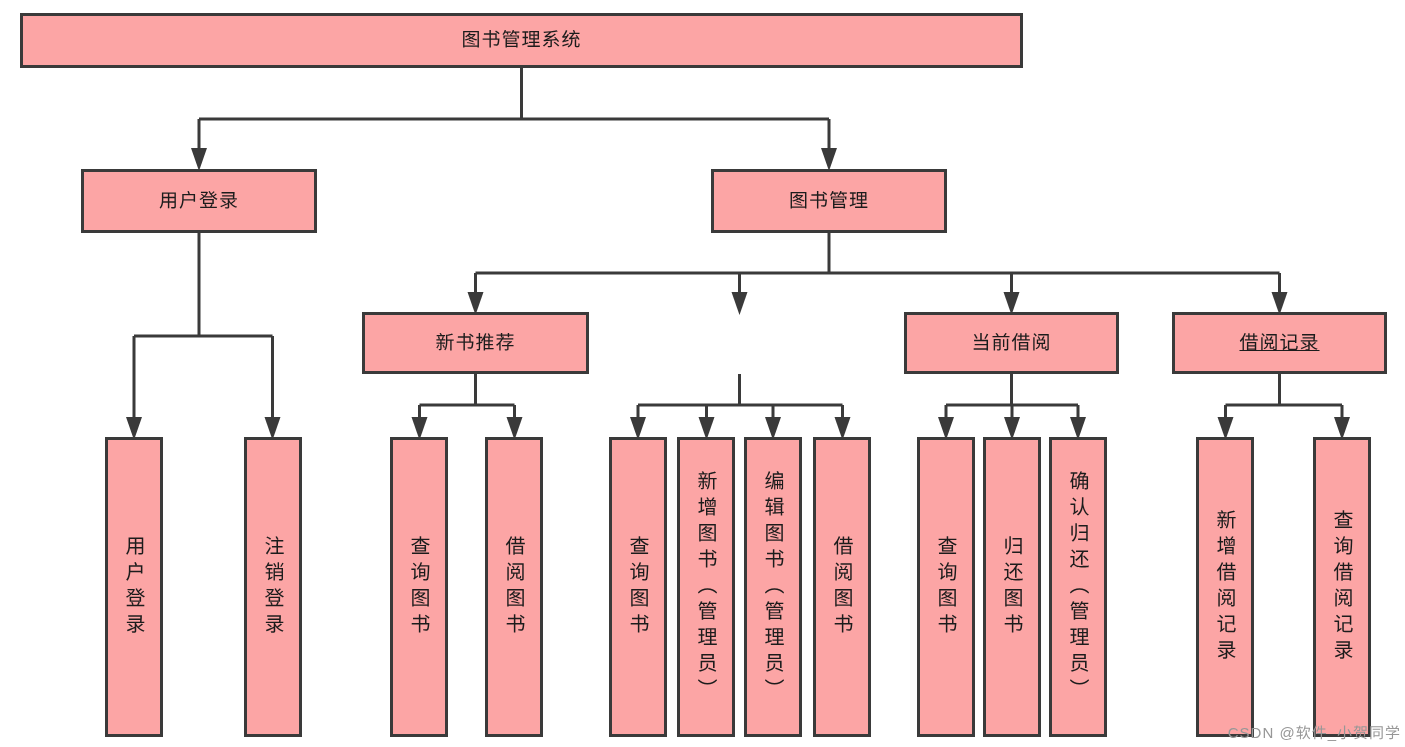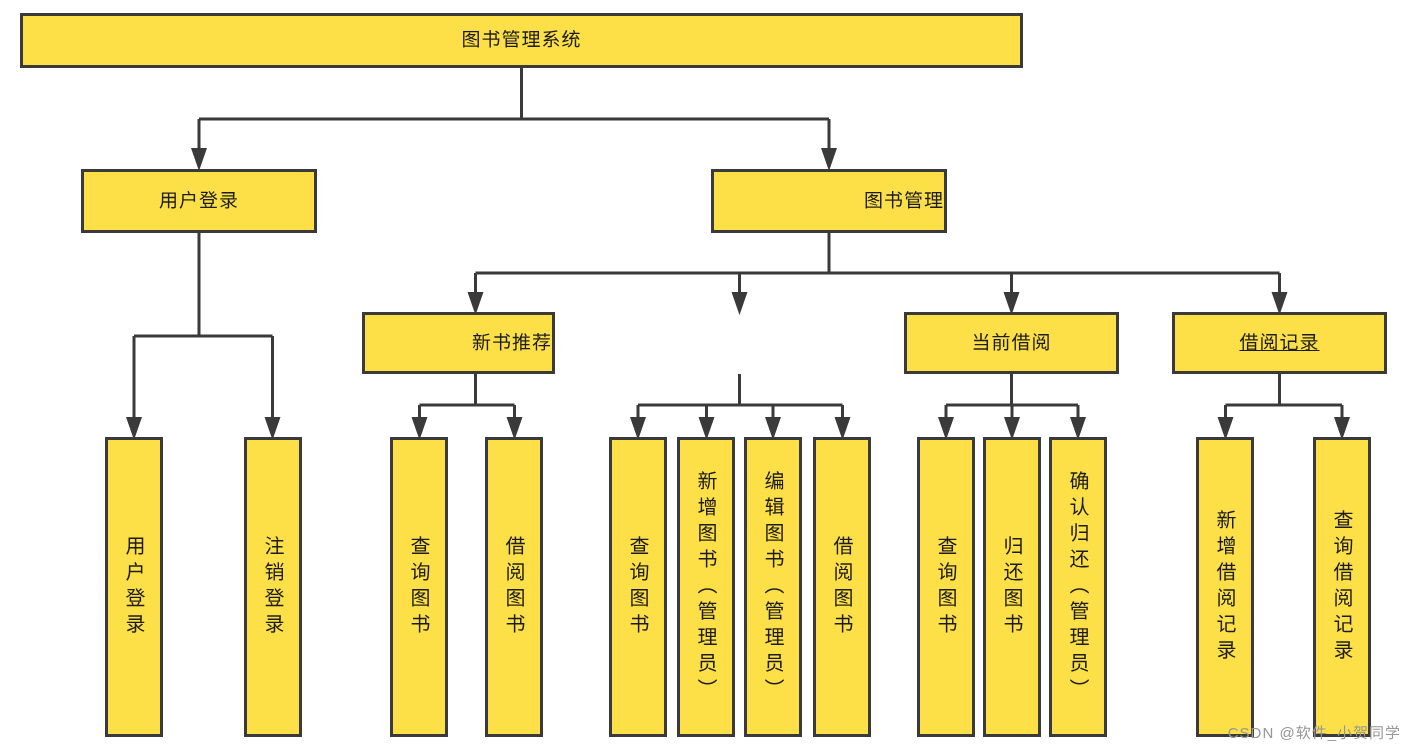--- a/index.html
+++ b/index.html
@@ -18,21 +18,21 @@
   #connectors {
     position: absolute;
     left: 0;
     top: 0;
     pointer-events: none;
   }
   .box {
     position: absolute;
     box-sizing: border-box;
     border: 3px solid #3a3a3a;
-    background: #fde047;
+    background: #fca5a5;
     display: flex;
     align-items: center;
     justify-content: center;
     color: #1c1c1c;
     font-size: 19px;
     letter-spacing: 1px;
     text-align: center;
     line-height: 1.2;
   }
   .leaf {
@@ -45,23 +45,23 @@
     writing-mode: vertical-rl;
     text-orientation: mixed;
     letter-spacing: 6px;
     line-height: 1;
     max-height: 288px;
   }
   
   .n-root   { left: 20px;  top: 13px;  width: 1003px; height: 55px; }
   
   .n-login  { left: 81px;  top: 169px; width: 236px; height: 64px; }
-  .n-mgmt   { left: 711px; top: 169px; width: 236px; height: 64px; justify-content: flex-end; }
-  
-  .n-rec    { left: 362px;  top: 312px; width: 193px; height: 62px; justify-content: flex-end; }
+  .n-mgmt   { left: 711px; top: 169px; width: 236px; height: 64px; }
+  
+  .n-rec    { left: 362px;  top: 312px; width: 227px; height: 62px; }
   .n-borrow { left: 632px;  top: 312px; width: 215px; height: 62px; }
   .n-cur    { left: 904px;  top: 312px; width: 215px; height: 62px; }
   .n-hist   { left: 1172px; top: 312px; width: 215px; height: 62px; text-decoration: underline; }
   
   .l-a1 { left: 105px;  }
   .l-a2 { left: 244px;  }
   .l-b1 { left: 390px;  }
   .l-b2 { left: 485px;  }
   .l-c1 { left: 609px;  }
   .l-c2 { left: 677px;  }

